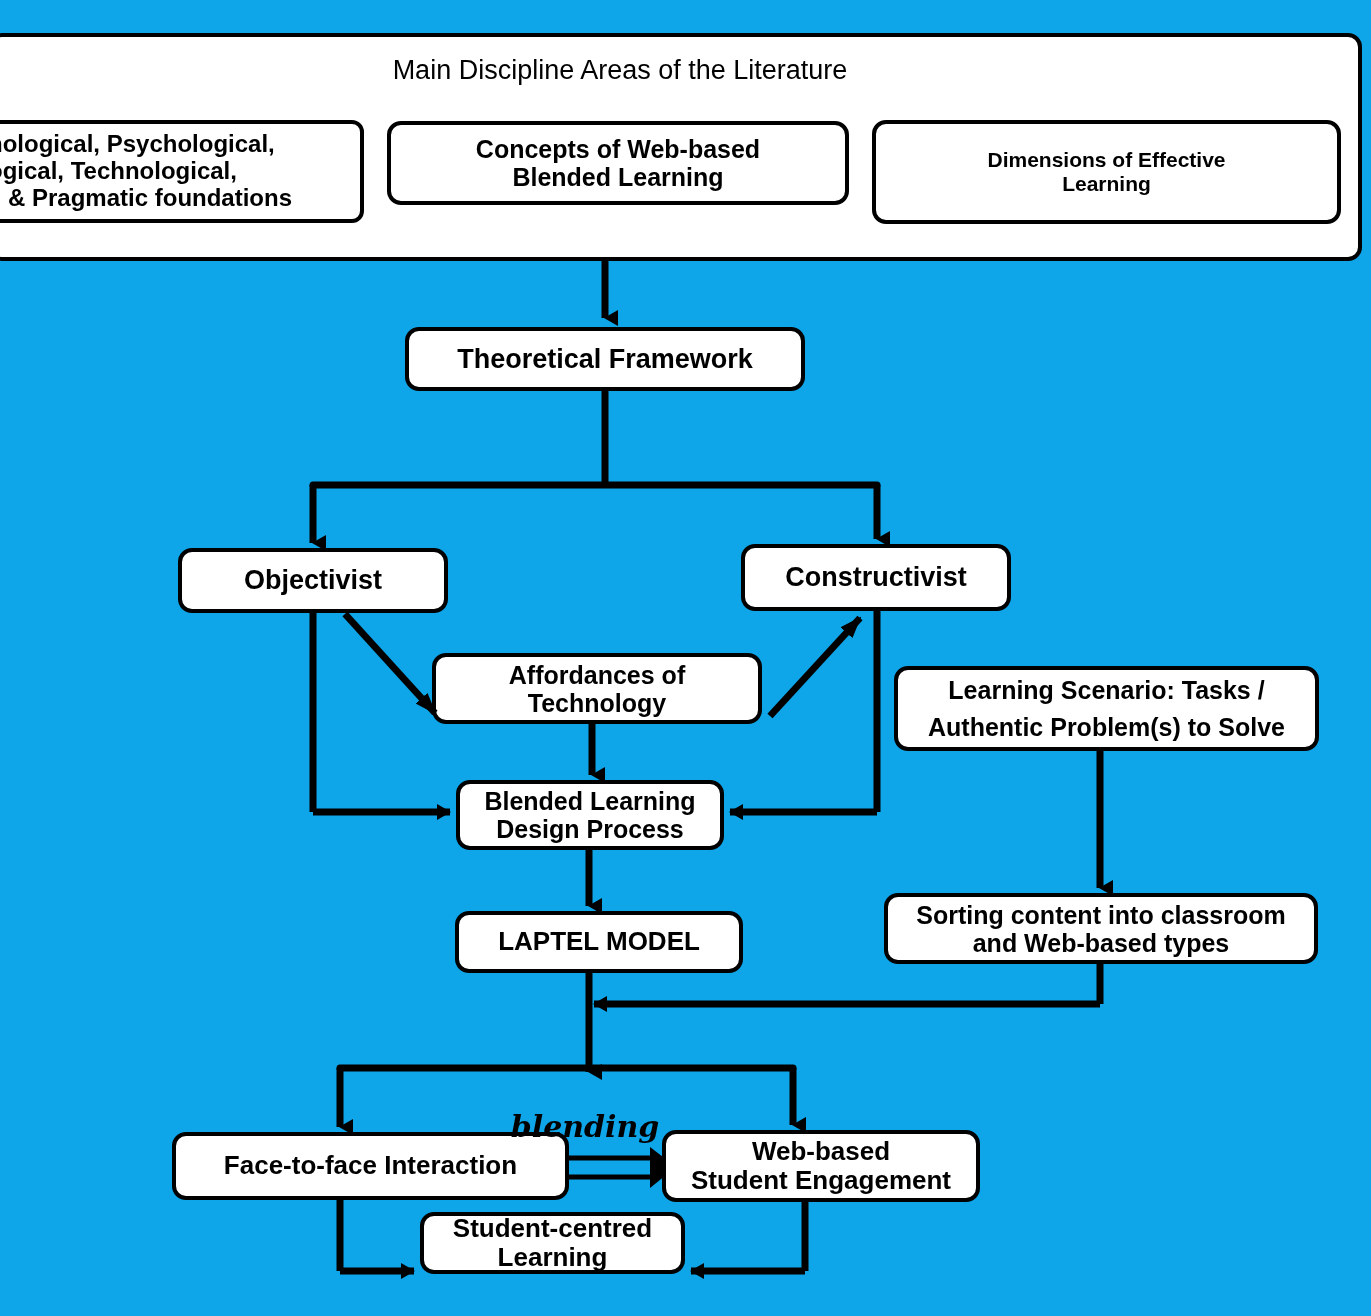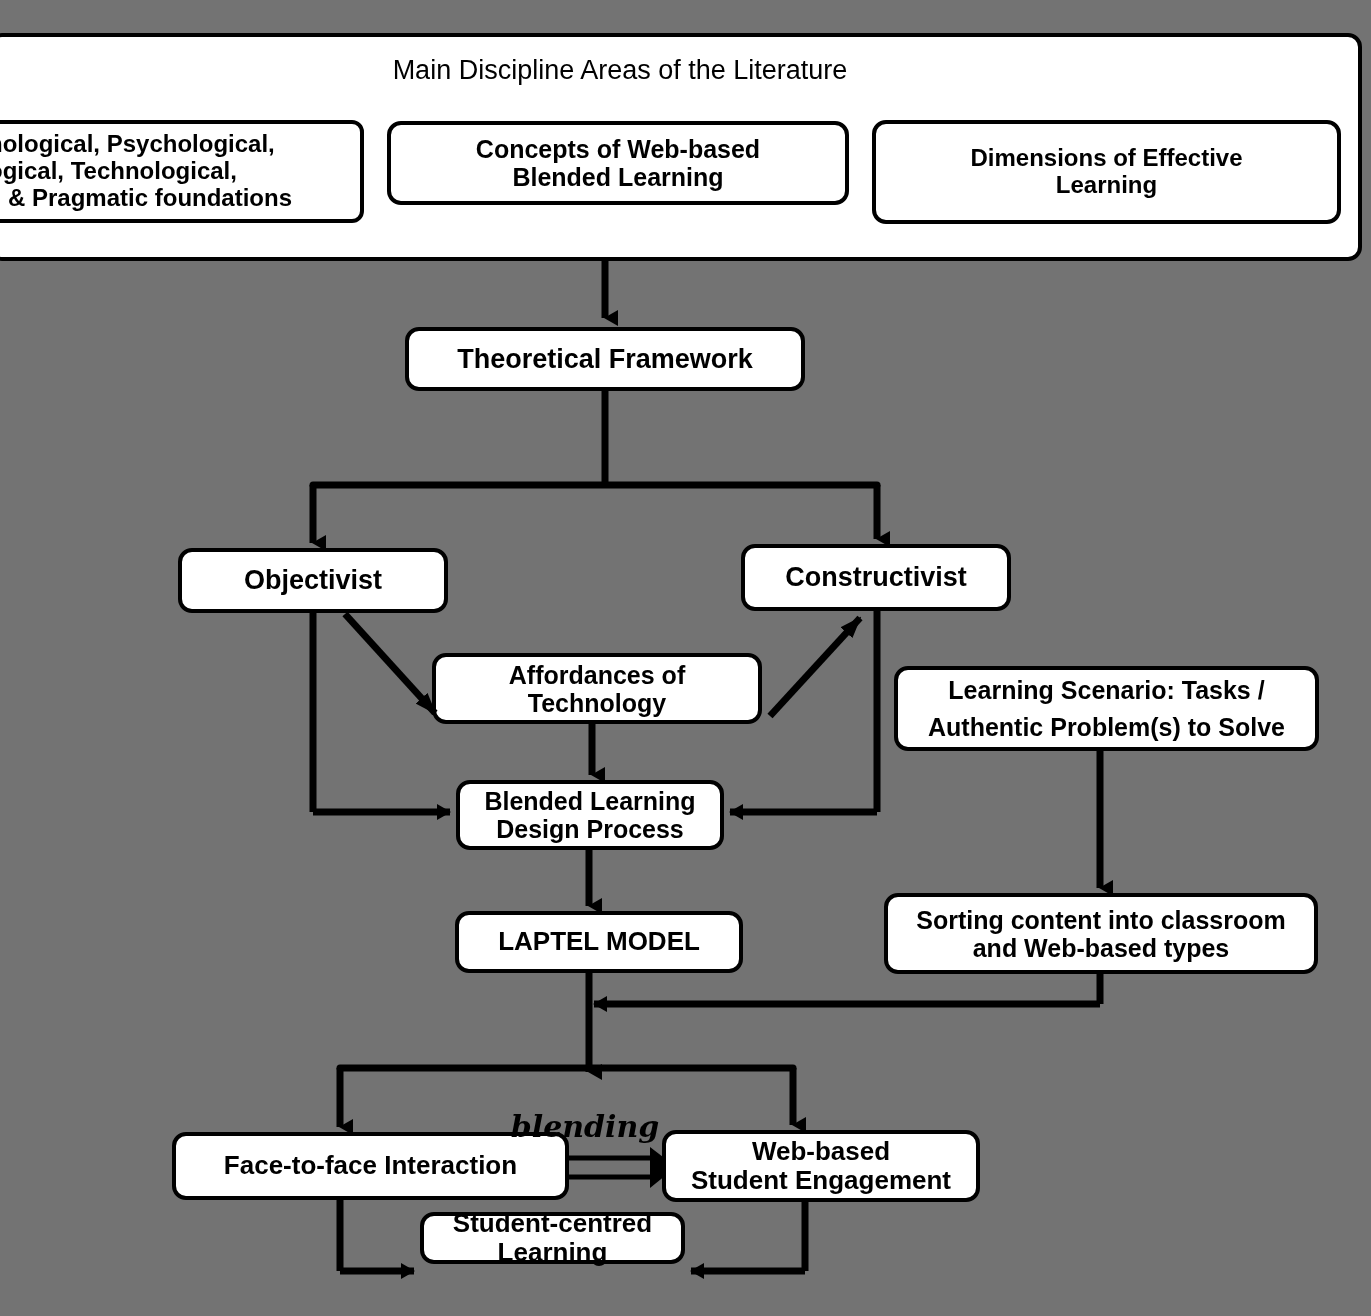--- a/index.html
+++ b/index.html
@@ -8,21 +8,21 @@
     padding: 0;
     background: #ffffff;
   }
   body {
     font-family: "Liberation Sans", sans-serif;
   }
   #canvas {
     position: relative;
     width: 1371px;
     height: 1316px;
-    background: #737373;
+    background: #0ea5e9;
     overflow: hidden;
   }
   .node {
     position: absolute;
     box-sizing: border-box;
     background: #ffffff;
     border: 4px solid #000000;
     border-radius: 14px;
     display: flex;
     align-items: center;
@@ -82,49 +82,49 @@
 
   <div class="container-title" style="left:0px; top:55px; width:1240px; font-size:27px;">Main Discipline Areas of the Literature</div>
 
   <div class="node" style="left:-30px; top:120px; width:394px; height:103px; font-size:24px; justify-content:flex-start; text-align:left; padding-left:14px; border-radius:12px;">nological, Psychological,
 ogical, Technological,
 l, &amp; Pragmatic foundations</div>
 
   <div class="node" style="left:387px; top:121px; width:462px; height:84px; font-size:25px;">Concepts of  Web-based
 Blended  Learning</div>
 
-  <div class="node" style="left:872px; top:120px; width:469px; height:104px; font-size:24px;">Dimensions of Effective
+  <div class="node" style="left:872px; top:120px; width:469px; height:104px; font-size:21px;">Dimensions of Effective
 Learning</div>
 
   <div class="node" style="left:405px; top:327px; width:400px; height:64px; font-size:27px;">Theoretical Framework</div>
 
   <div class="node" style="left:178px; top:548px; width:270px; height:65px; font-size:27px;">Objectivist</div>
 
   <div class="node" style="left:741px; top:544px; width:270px; height:67px; font-size:27px;">Constructivist</div>
 
   <div class="node" style="left:432px; top:653px; width:330px; height:71px; font-size:25px;">Affordances of
 Technology</div>
 
   <div class="node" style="left:894px; top:666px; width:425px; height:85px; font-size:25px; line-height:1.45;">Learning Scenario: Tasks /
 Authentic Problem(s) to Solve</div>
 
   <div class="node" style="left:456px; top:780px; width:268px; height:70px; font-size:25px;">Blended Learning
 Design Process</div>
 
   <div class="node" style="left:455px; top:911px; width:288px; height:62px; font-size:26px;">LAPTEL MODEL</div>
 
-  <div class="node" style="left:884px; top:893px; width:434px; height:81px; font-size:25px;">Sorting  content into classroom
+  <div class="node" style="left:884px; top:893px; width:434px; height:71px; font-size:25px;">Sorting  content into classroom
 and Web-based types</div>
 
   <div class="node" style="left:172px; top:1132px; width:397px; height:68px; font-size:26px;">Face-to-face Interaction</div>
 
   <div class="node" style="left:662px; top:1130px; width:318px; height:72px; font-size:26px;">Web-based
 Student  Engagement</div>
 
-  <div class="node" style="left:420px; top:1212px; width:265px; height:52px; font-size:26px;">Student-centred
+  <div class="node" style="left:420px; top:1212px; width:265px; height:62px; font-size:26px;">Student-centred
 Learning</div>
 
   <div class="script-label" style="left:495px; top:1097px; width:180px; font-size:30px;">blending</div>
 
   <svg class="edges" viewBox="0 0 1371 1316">
     <defs>
       <marker id="arrow-down" markerWidth="16" markerHeight="14" refX="8" refY="13" orient="auto" markerUnits="userSpaceOnUse">
         <path d="M0,0 L16,0 L8,14 Z" fill="#000000"></path>
       </marker>
       <marker id="arrow-right" markerWidth="14" markerHeight="16" refX="13" refY="8" orient="auto" markerUnits="userSpaceOnUse">

